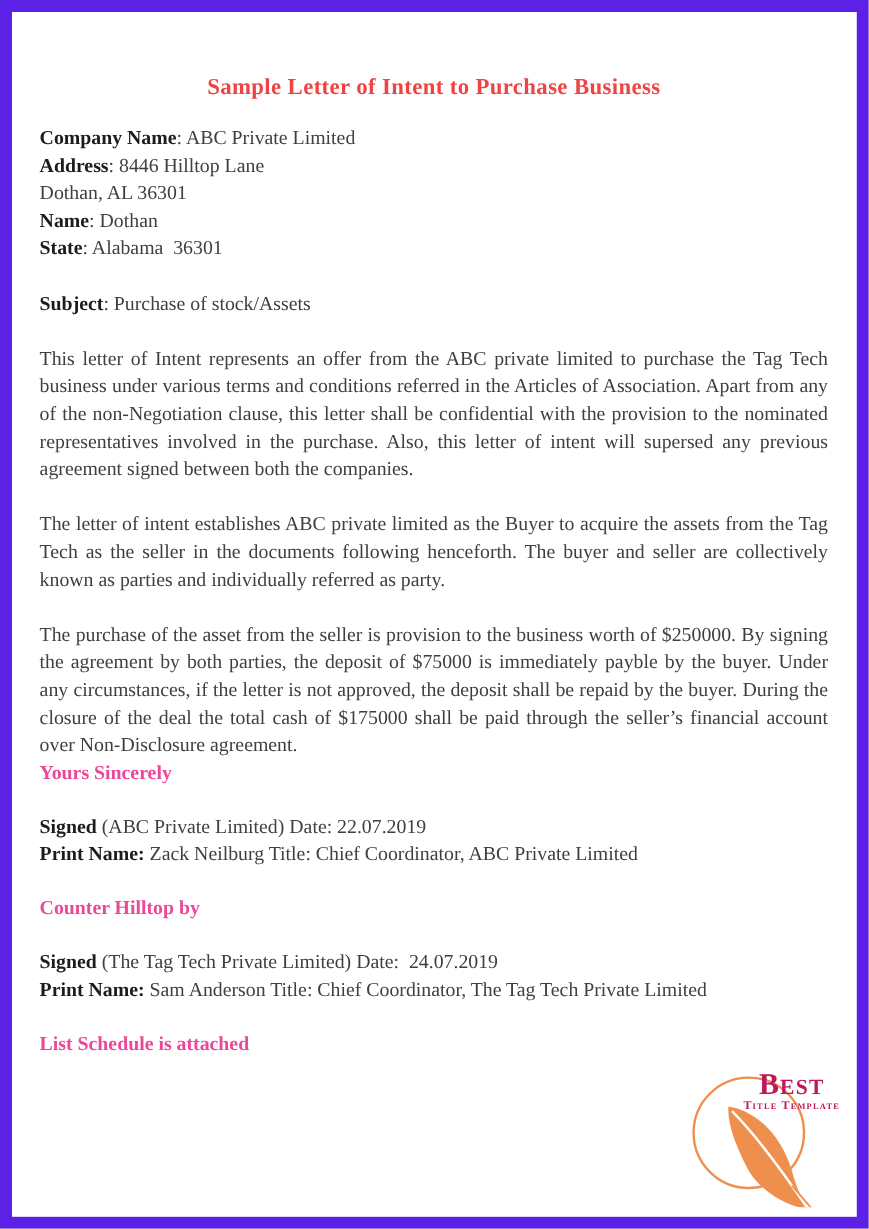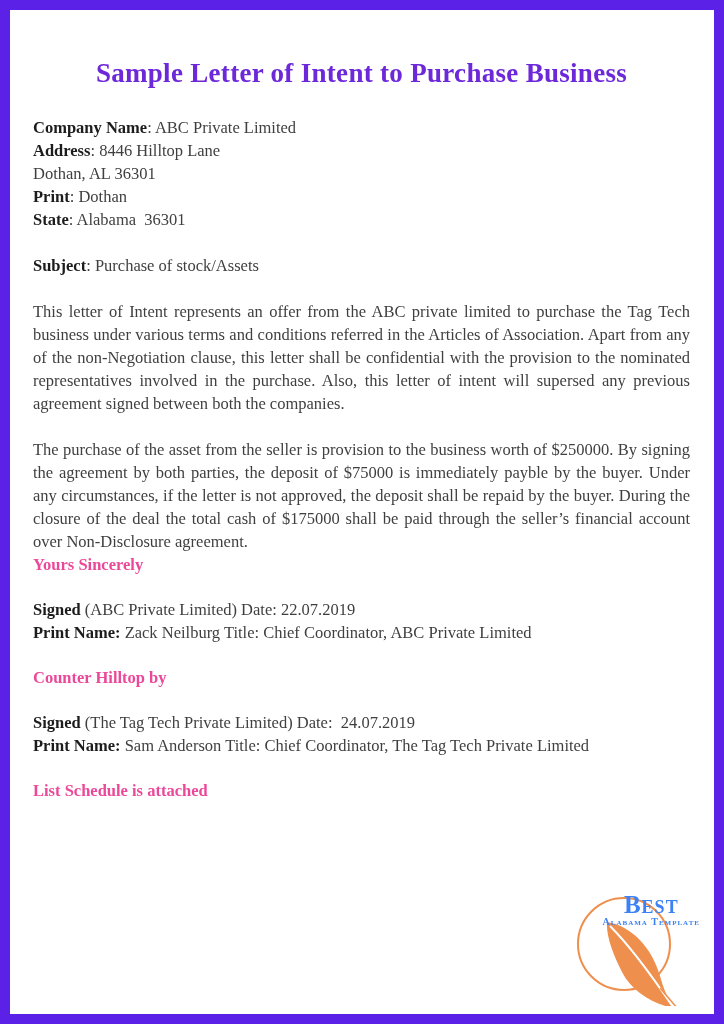--- a/index.html
+++ b/index.html
@@ -11,26 +11,26 @@
     background: #ffffff;
     border: 10px solid #5b21e6;
     padding: 48px 24px 0 23px;
     font-family: "Liberation Serif", "DejaVu Serif", serif;
     font-size: 16.5px;
     line-height: 23px;
     color: #3f3f3f;
     overflow: hidden;
   }
   .title {
-    margin: 0 0 28px 0;
-    font-size: 27px;
+    margin: 0 0 15px 0;
+    font-size: 19px;
     line-height: 30px;
     font-weight: 700;
     text-align: center;
-    color: #6d28d9;
+    color: #ef4444;
     letter-spacing: 0.3px;
   }
   .line { margin: 0; white-space: pre-wrap; }
   .b { font-weight: 700; color: #1c1c1c; }
   .gap { margin-top: 23px; }
   .bigGap { margin-top: 30px; }
   .para {
     margin: 23px 0 0 0;
     text-align: justify;
   }
@@ -46,21 +46,21 @@
     bottom: 8px;
     width: 130px;
     height: 122px;
   }
   .logo svg { position: absolute; left: 0; top: 0; }
   .logo-text {
     position: absolute;
     right: 2px;
     top: 10px;
     text-align: center;
-    color: #3b82f6;
+    color: #be185d;
   }
   .brand {
     font-family: "Liberation Serif", serif;
     font-variant: small-caps;
     font-weight: 700;
     font-size: 25px;
     line-height: 22px;
     letter-spacing: 1px;
   }
   .tagline {
@@ -76,27 +76,28 @@
 <body>
 
 <div class="page">
 
   <h1 class="title">Sample Letter of Intent to Purchase Business</h1>
 
   <div>
     <p class="line"><span class="b">Company Name</span><span>: ABC Private Limited</span></p>
     <p class="line"><span class="b">Address</span><span>: 8446 Hilltop Lane</span></p>
     <p class="line"><span class="b"></span><span>Dothan, AL 36301</span></p>
-    <p class="line"><span class="b">Print</span><span>: Dothan</span></p>
+    <p class="line"><span class="b">Name</span><span>: Dothan</span></p>
     <p class="line"><span class="b">State</span><span>: Alabama  36301</span></p>
   </div>
 
   <p class="line gap"><span class="b">Subject</span><span>: Purchase of stock/Assets</span></p>
 
   <p class="para">This letter of Intent represents an offer from the ABC private limited to purchase the Tag Tech business under various terms and conditions referred in the Articles of Association. Apart from any of the non-Negotiation clause, this letter shall be confidential with the provision to the nominated representatives involved in the purchase. Also, this letter of intent will supersed any previous agreement signed between both the companies.</p>
+  <p class="para">The letter of intent establishes ABC private limited as the Buyer to acquire the assets from the Tag Tech as the seller in the documents following henceforth. The buyer and seller are collectively known as parties and individually referred as party.</p>
   <p class="para">The purchase of the asset from the seller is provision to the business worth of $250000. By signing the agreement by both parties, the deposit of $75000 is immediately payble by the buyer. Under any circumstances, if the letter is not approved, the deposit shall be repaid by the buyer. During the closure of the deal the total cash of $175000 shall be paid through the seller’s financial account over Non-Disclosure agreement.</p>
 
   <p class="bold-line bigGap">Yours Sincerely</p>
 
   <div class="sigblock">
     <p class="line"><span class="b">Signed</span><span> (ABC Private Limited) Date: 22.07.2019</span></p>
     <p class="line"><span class="b">Print Name:</span><span> Zack Neilburg Title: Chief Coordinator, ABC Private Limited</span></p>
   </div>
 
   <p class="bold-line sigblock">Counter Hilltop by</p>
@@ -110,17 +111,17 @@
 
   <div class="logo">
     <svg width="130" height="122" viewBox="0 0 130 122">
       <circle cx="52" cy="60" r="46" fill="none" stroke="#ef8f4d" stroke-width="2"></circle>
       <path d="M35,38 C60,42 80,64 88,92 C91,103 95,114 102,124 C83,121 60,108 50,88 C41,70 34,52 35,38 Z" fill="#ef8f4d"></path>
       <path d="M38,42 C58,62 80,92 101,123" fill="none" stroke="#ffffff" stroke-width="2"></path>
       <path d="M88,104 L112,132" fill="none" stroke="#ef8f4d" stroke-width="1.5"></path>
     </svg>
     <div class="logo-text">
       <div class="brand">Best</div>
-      <div class="tagline">Alabama Template</div>
+      <div class="tagline">Title Template</div>
     </div>
   </div>
 
 </div>
 
 </body></html>

